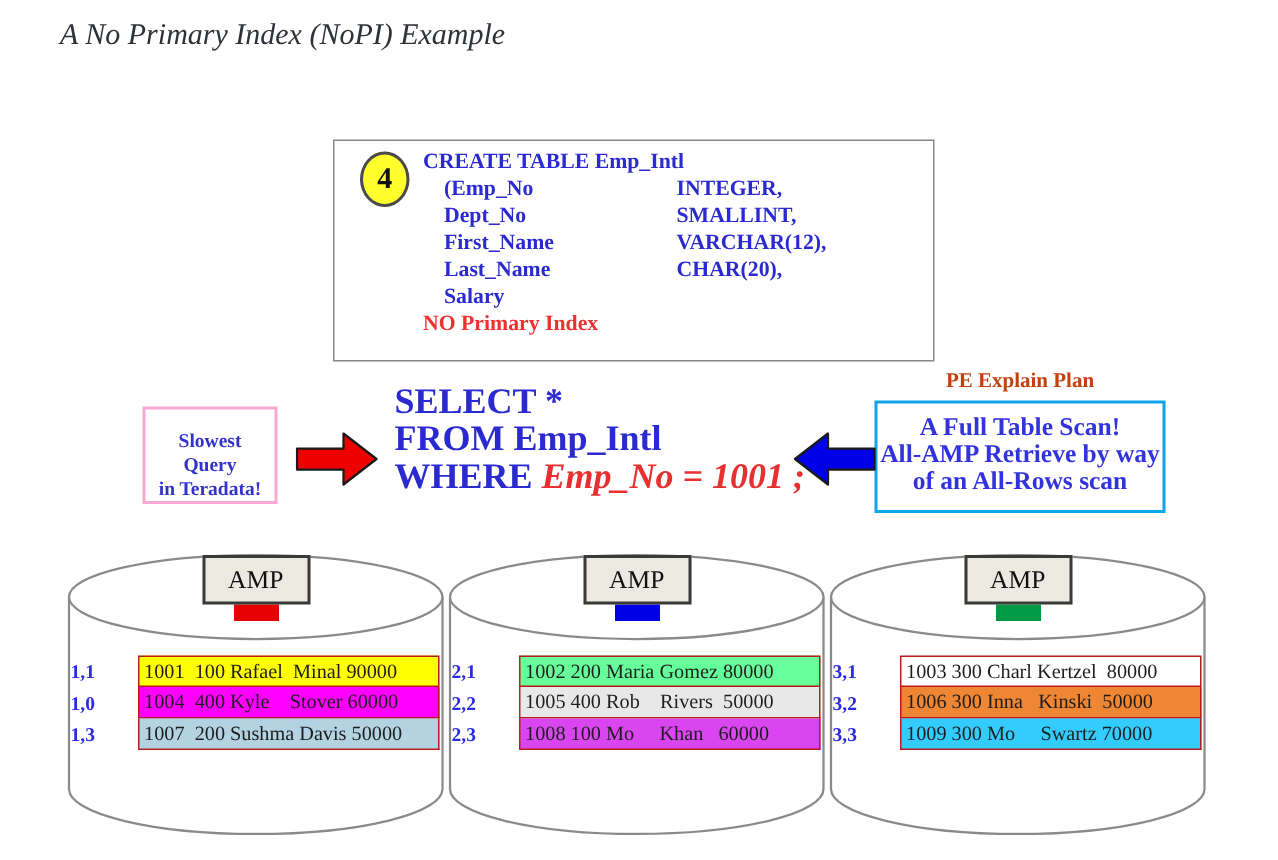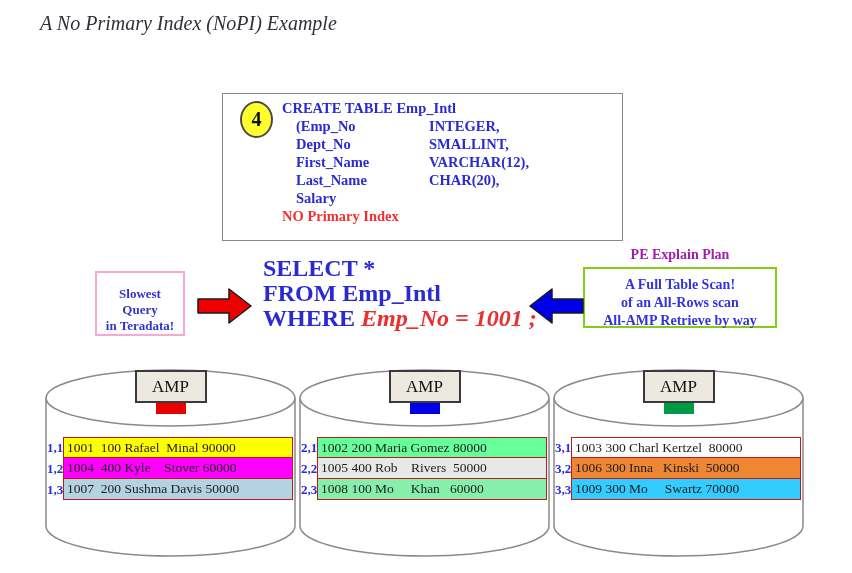--- a/index.html
+++ b/index.html
@@ -7,49 +7,49 @@
   .stage { position:relative; width:852px; height:573px; background:#ffffff; overflow:hidden; }
 
   .page-title { position:absolute; left:40px; top:12px; font-size:20px; font-style:italic; color:#2d3138; }
 
   
   .ddl-box { position:absolute; left:222px; top:93px; width:401px; height:148px; background:#fff; border:1px solid #888; }
   .step-circle { position:absolute; left:17px; top:7px; width:33px; height:37px; border-radius:50%;
                  background:#ffff2e; border:2px solid #4a4a4a; color:#111; font-weight:bold; font-size:20px;
                  display:flex; align-items:center; justify-content:center; }
   .ddl-text { position:absolute; left:59px; top:5px; color:#2a2ad0; font-weight:bold; font-size:14.5px; line-height:18px; width:330px; }
-  .ddl-row { display:flex; }
+  .ddl-row { display:flex;gap:22px; }
   .ddl-name { padding-left:14px; width:147px; }
   .ddl-type { flex:1; }
   .ddl-footer { color:#f03030; }
 
   
   .slow-box { position:absolute; left:95px; top:271px; width:90px; height:65px; border:2px solid #f9a8d4;
               color:#3333cc; font-weight:bold; font-size:13px; line-height:16px; text-align:center; padding-top:13px; }
   .arrow { position:absolute; width:56px; height:40px; }
   .arrow-red { left:197px; top:286px; }
   .arrow-blue { left:528px; top:286px; }
   .select-block { position:absolute; left:263px; top:256px; font-size:24px; font-weight:bold; color:#2a2ad0; line-height:25px; }
   .kw-red { color:#e83030;font-style:italic; }
   .pe-title { position:absolute; left:583px; top:247px; width:194px; text-align:center;
-              color:#a21caf; font-weight:bold; font-size:14px; }
-  .pe-box { position:absolute; left:583px; top:267px; width:194px; height:61px; border:2px solid #84cc16;
-            color:#3333dd; font-weight:bold; font-size:14px; line-height:18px; text-align:center; padding-top:7px; }
+              color:#c2410c; font-weight:bold; font-size:14px; }
+  .pe-box { position:absolute; left:583px; top:267px; width:194px; height:75px; border:2px solid #0ea5e9;
+            color:#3333dd; font-weight:bold; font-size:17px; line-height:18px; text-align:center; padding-top:7px; }
 
   
   .cyl { position:absolute; top:368px; width:253px; height:192px; }
   .cyl-1 { left:44px; } .cyl-2 { left:298px; } .cyl-3 { left:552px; }
   .cyl svg.shape { position:absolute; left:0; top:0; }
   .amp-box { position:absolute; left:50%; transform:translateX(-50%); top:2px; width:72px; height:33px;
              background:#ece9e0; border:2px solid #3a3a3a; color:#111; font-size:17px;
              display:flex; align-items:center; justify-content:center; }
   .amp-indicator { position:absolute; left:50%; transform:translateX(-50%); top:34px; width:30px; height:12px; }
   .rows { position:absolute; left:3px; top:69px; right:4px; }
   .row { display:flex; height:21px; align-items:stretch; }
-  .row-id { width:16px; color:#2a2ae0; font-weight:bold; font-size:13px; line-height:21px; }
+  .row-id { width:45px; color:#2a2ae0; font-weight:bold; font-size:13px; line-height:21px; }
   .row-bar { flex:1; border:1px solid #b91c1c; font-size:13.5px; line-height:19px; color:#1d1d1d;
              white-space:pre; padding-left:3px; overflow:hidden; }
   .row + .row .row-bar { border-top:none; }
 </style>
 </head>
 <body>
 
 <div class="stage">
 
   <div class="page-title">A No Primary Index (NoPI) Example</div>
@@ -93,42 +93,42 @@
 
   <div class="select-block">
     <div>SELECT *</div>
     <div>FROM Emp_Intl</div>
     <div><span>WHERE </span><span class="kw-red">Emp_No = 1001 ;</span></div>
   </div>
 
   <div class="pe-title">PE Explain Plan</div>
   <div class="pe-box">
     <div>A Full Table Scan!</div>
+    <div>All-AMP Retrieve by way</div>
     <div>of an All-Rows scan</div>
-    <div>All-AMP Retrieve by way</div>
   </div>
 
   <svg class="arrow arrow-blue" viewBox="0 0 56 40">
     <polygon points="55,13 24,13 24,3 2,20 24,37 24,27 55,27" stroke="#1a1a1a" stroke-width="1.5" stroke-linejoin="round" style="fill: rgb(0, 0, 232);"></polygon>
   </svg>
 
   <div class="cyl cyl-1">
     <svg class="shape" width="253" height="192" viewBox="0 0 253 192">
       <path d="M2,30 L2,158 A124.5,30 0 0 0 251,158 L251,30" fill="#ffffff" stroke="#8a8a8a" stroke-width="1.5"></path>
       <ellipse cx="126.5" cy="30" rx="124.5" ry="28" fill="#ffffff" stroke="#8a8a8a" stroke-width="1.5"></ellipse>
     </svg>
     <div class="amp-indicator" style="background-color: rgb(232, 0, 0);"></div>
     <div class="amp-box">AMP</div>
     <div class="rows">
       <div class="row">
         <span class="row-id">1,1</span>
         <span class="row-bar" style="background-color: rgb(255, 255, 0);">1001  100 Rafael  Minal 90000</span>
       </div>
       <div class="row">
-        <span class="row-id">1,2</span>
+        <span class="row-id">1,0</span>
         <span class="row-bar" style="background-color: rgb(255, 0, 255);">1004  400 Kyle    Stover 60000</span>
       </div>
       <div class="row">
         <span class="row-id">1,3</span>
         <span class="row-bar" style="background-color: rgb(179, 210, 226);">1007  200 Sushma Davis 50000</span>
       </div>
     </div>
   </div>
 
   <div class="cyl cyl-2">
@@ -142,21 +142,21 @@
       <div class="row">
         <span class="row-id">2,1</span>
         <span class="row-bar" style="background-color: rgb(102, 255, 153);">1002 200 Maria Gomez 80000</span>
       </div>
       <div class="row">
         <span class="row-id">2,2</span>
         <span class="row-bar" style="background-color: rgb(232, 232, 232);">1005 400 Rob    Rivers  50000</span>
       </div>
       <div class="row">
         <span class="row-id">2,3</span>
-        <span class="row-bar" style="background-color: #86efac;">1008 100 Mo     Khan   60000</span>
+        <span class="row-bar" style="background-color: #d946ef;">1008 100 Mo     Khan   60000</span>
       </div>
     </div>
   </div>
 
   <div class="cyl cyl-3">
     <svg class="shape" width="253" height="192" viewBox="0 0 253 192">
       <path d="M2,30 L2,158 A124.5,30 0 0 0 251,158 L251,30" fill="#ffffff" stroke="#8a8a8a" stroke-width="1.5"></path>
       <ellipse cx="126.5" cy="30" rx="124.5" ry="28" fill="#ffffff" stroke="#8a8a8a" stroke-width="1.5"></ellipse>
     </svg>
     <div class="amp-indicator" style="background-color: rgb(0, 154, 68);"></div>

